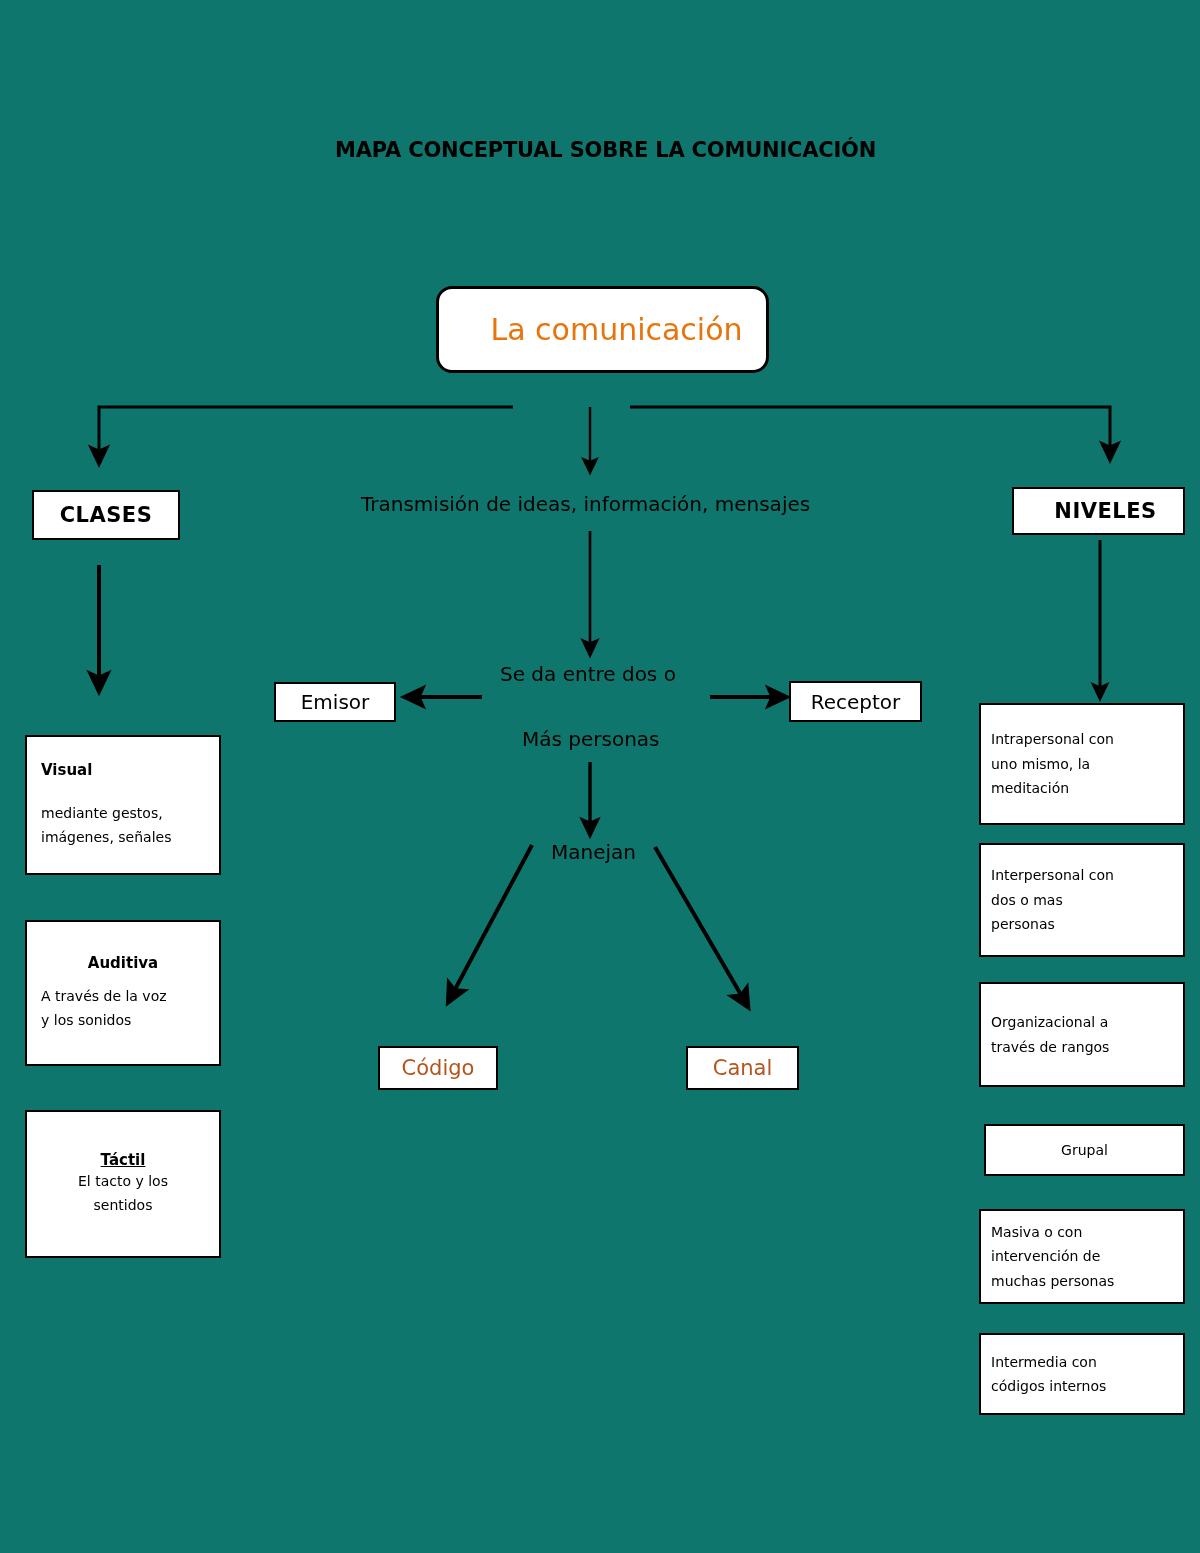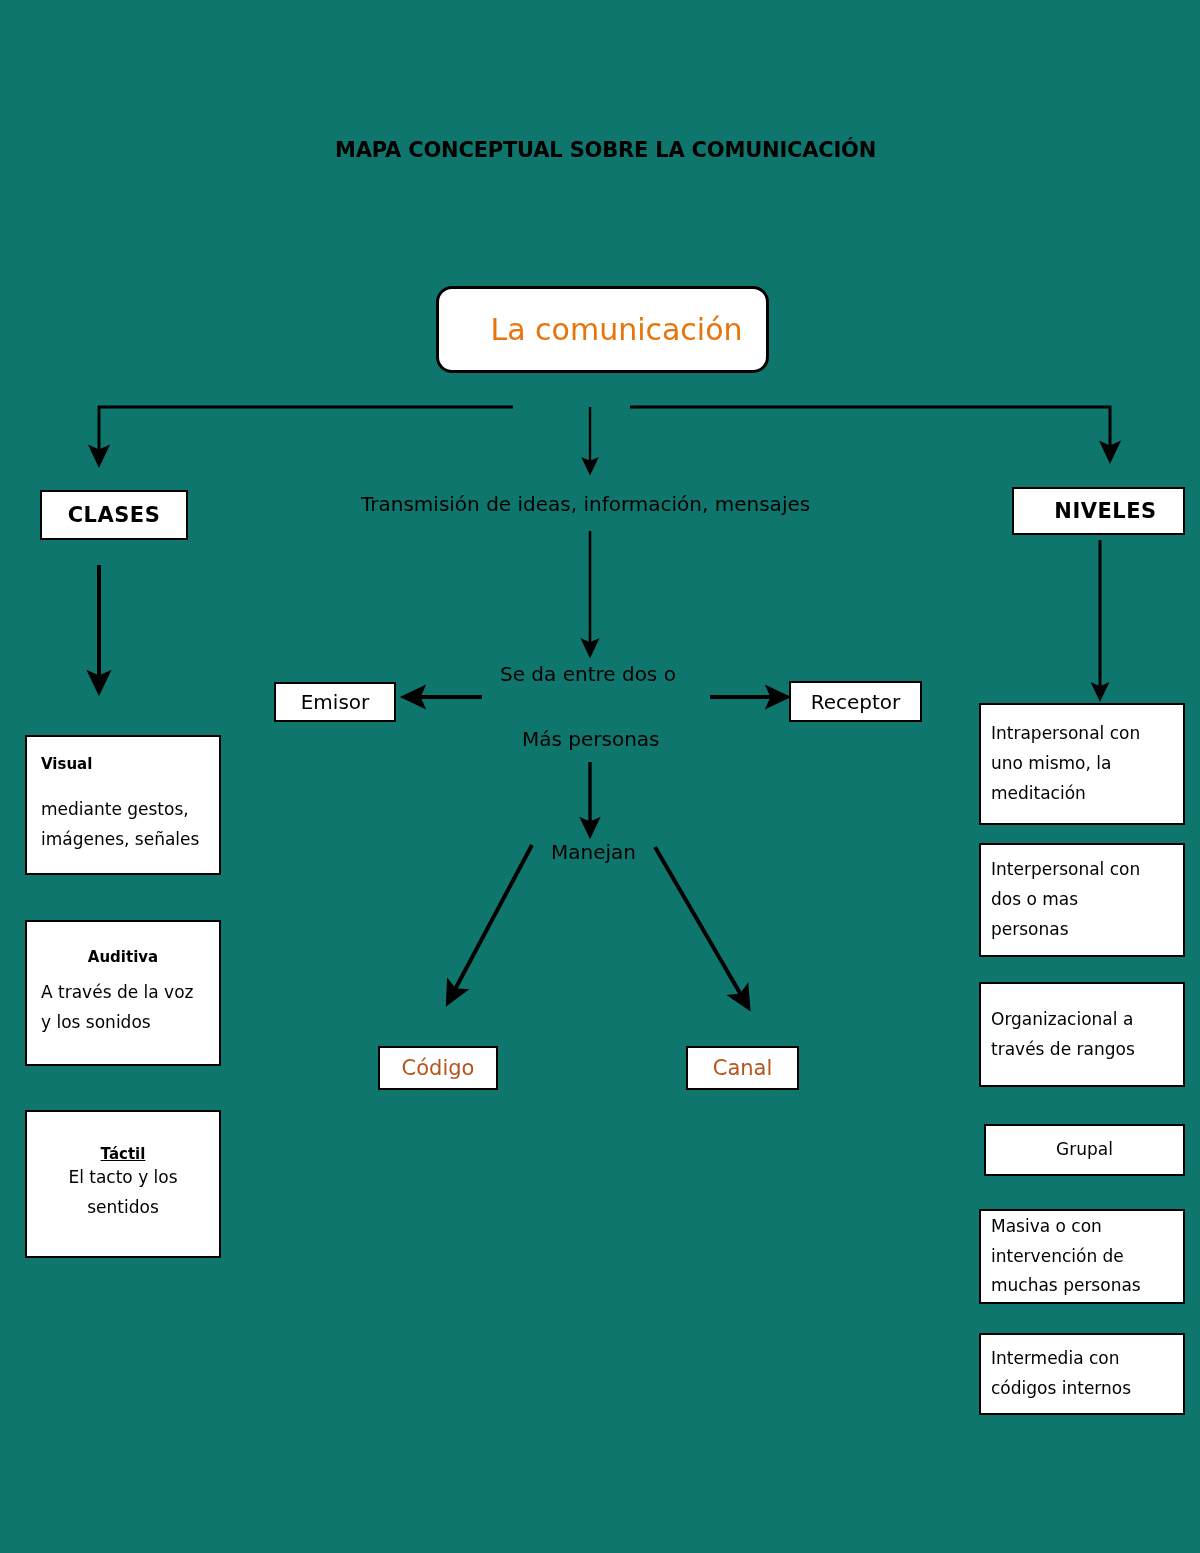--- a/index.html
+++ b/index.html
@@ -66,21 +66,21 @@
   .hdr {
     font-weight: bold;
     font-size: 21px;
     letter-spacing: 0.5px;
   }
   .lead {
     font-weight: bold;
     font-size: 15px;
   }
   .desc {
-    font-size: 17px;
+    font-size: 14px;
     line-height: 1.75;
   }
   .plain {
     font-size: 20px;
   }
   .big-orange {
     font-size: 30px;
     color: #e8740c;
   }
   .orange-term {
@@ -134,21 +134,21 @@
 
     <path d="M 655 847 L 744 1000" stroke="#000" stroke-width="4" fill="none" marker-end="url(#ahb)"></path>
 
     <path d="M 1100 540 L 1100 692" stroke="#000" stroke-width="3" fill="none" marker-end="url(#ahb)"></path>
   </svg>
 
   <div class="box round" style="left:436px; top:286px; width:333px; height:87px;">
     <div class="t-center big-orange">La comunicación</div>
   </div>
 
-  <div class="box" style="left:32px; top:490px; width:148px; height:50px;margin-left:8px;">
+  <div class="box" style="left:32px; top:490px; width:148px; height:50px;">
     <div class="t-center hdr">CLASES</div>
   </div>
 
   <div class="box pad" style="left:25px; top:735px; width:196px; height:140px;">
     <div class="lead t-left" style="margin-bottom:22px;">Visual</div>
     <div class="desc t-left">mediante gestos,</div>
     <div class="desc t-left">imágenes, señales</div>
   </div>
 
   <div class="box pad" style="left:25px; top:920px; width:196px; height:146px;">

